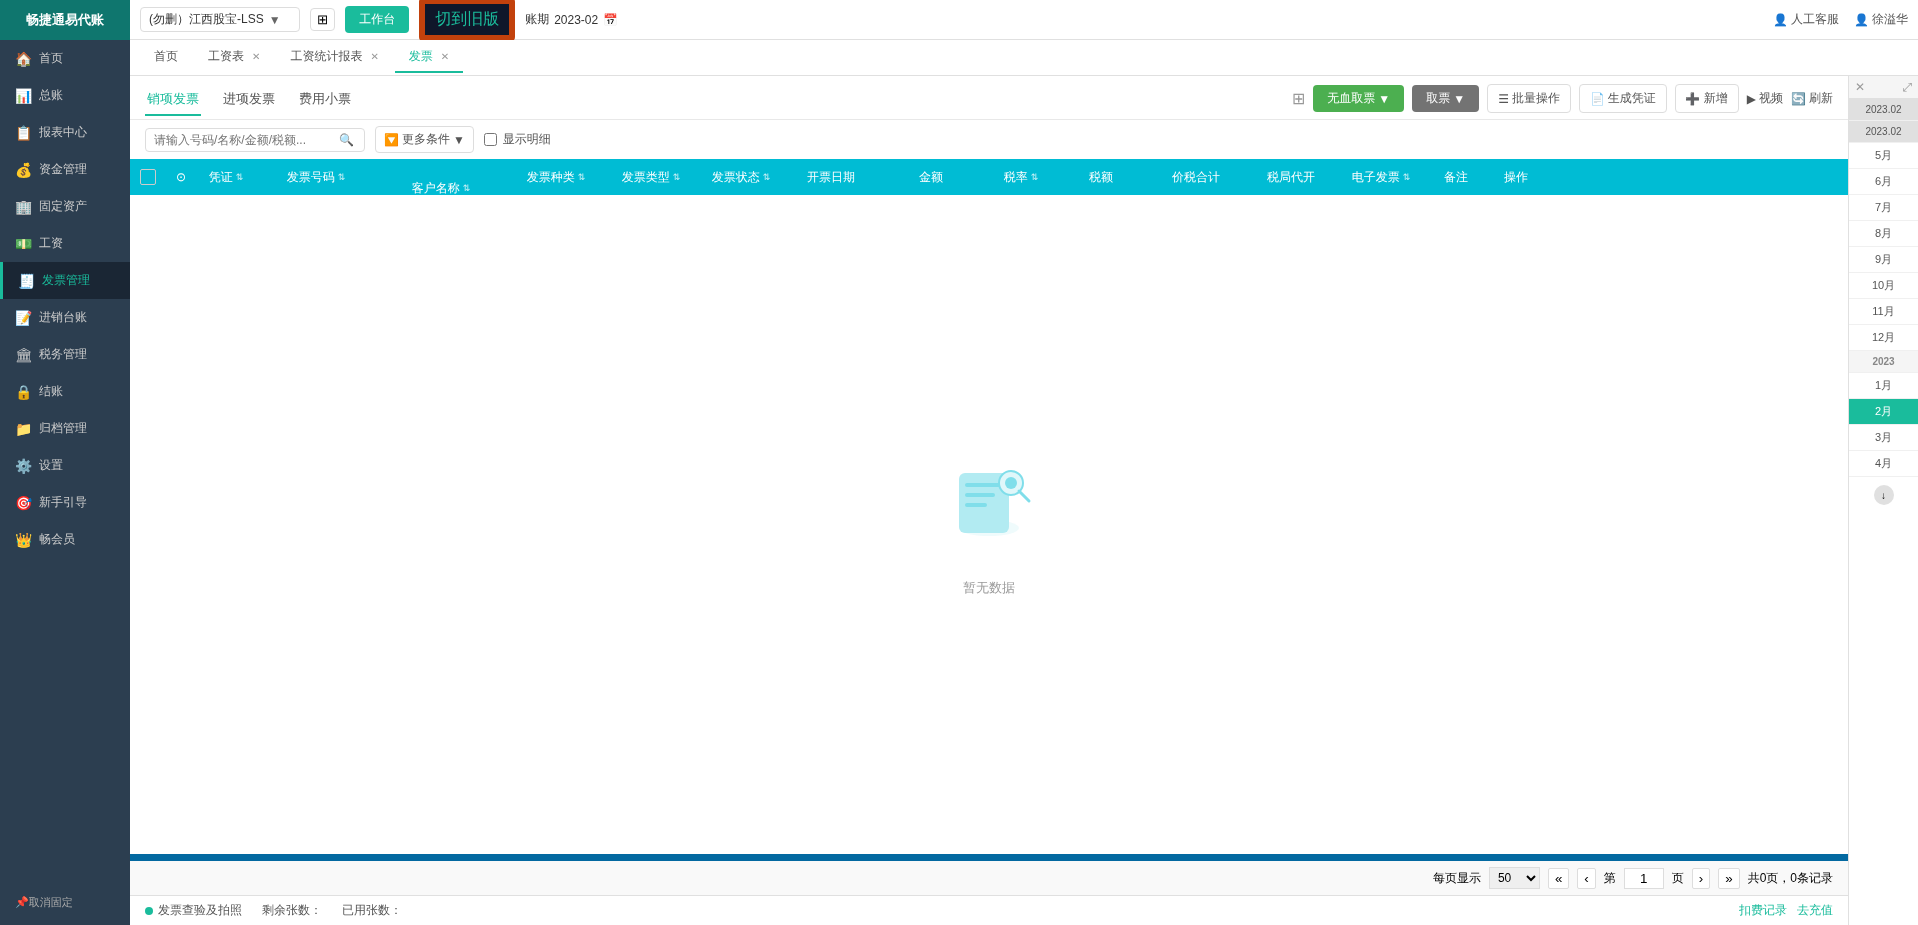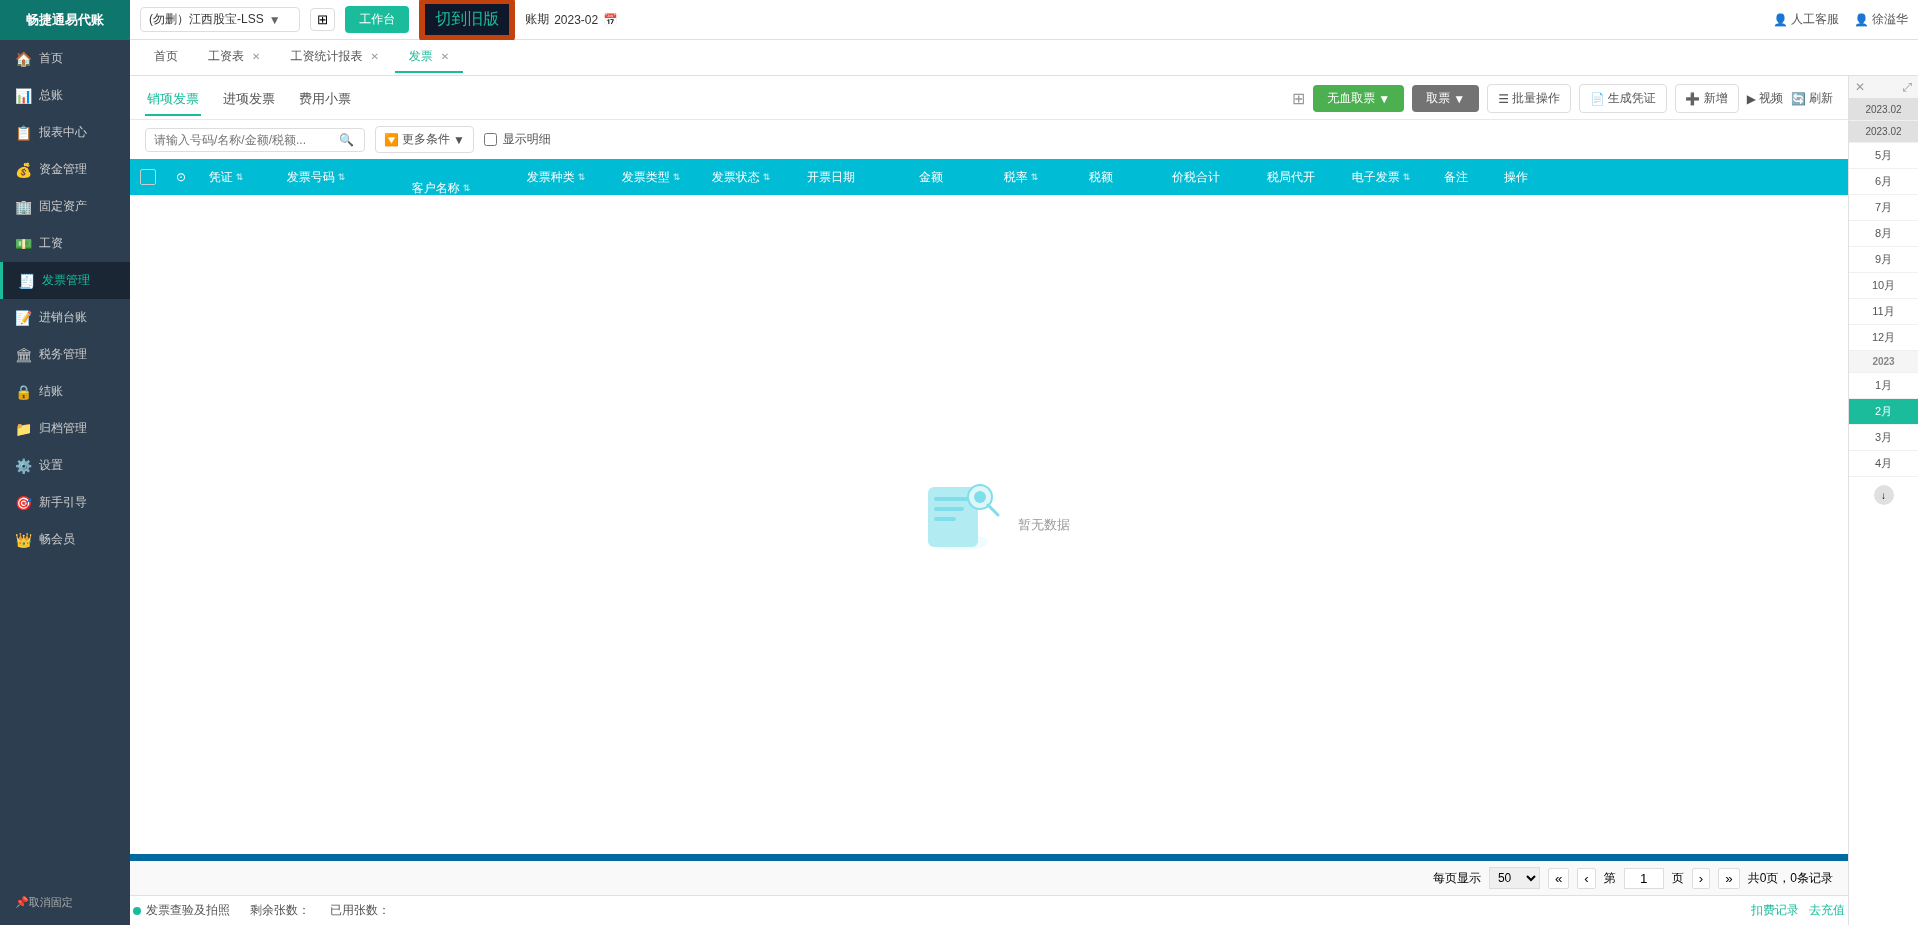--- a/index.html
+++ b/index.html
@@ -73,31 +73,31 @@
     .col-amount { width: 110px; }
     .col-tax-rate { width: 70px; }
     .col-tax { width: 90px; }
     .col-total { width: 100px; }
     .col-tax-id { width: 90px; }
     .col-e-invoice { width: 90px; }
     .col-remark { width: 60px; }
     .col-action { width: 60px; }
 
     
-    .empty-state { flex: 1; display: flex; flex-direction: row; align-items: center; justify-content: center; gap: 10px; }
+    .empty-state { flex: 1; display: flex; flex-direction: column; align-items: center; justify-content: center; gap: 10px; }
     .empty-text { color: #999; font-size: 13px; }
 
     
     .status-bar { background: #f9f9f9; border-top: 7px solid #0369a1; padding: 6px 15px; display: flex; align-items: center; gap: 15px; flex-shrink: 0; font-size: 12px; }
     .status-bar-right { margin-left: auto; display: flex; align-items: center; gap: 10px; }
     .page-btn { border: 1px solid #ddd; background: white; padding: 2px 6px; cursor: pointer; border-radius: 2px; }
     .page-input { border: 1px solid #ddd; padding: 2px 5px; width: 40px; text-align: center; }
 
     
-    .footer { background: white; border-top: 1px solid #e0e0e0; padding: 6px 3px; display: flex; align-items: center; gap: 20px; font-size: 12px; flex-shrink: 0; }
+    .footer { background: white; border-top: 1px solid #e0e0e0; padding: 6px 15px; display: flex; align-items: center; gap: 20px; font-size: 12px; flex-shrink: 0; }
     .footer-item { display: flex; align-items: center; gap: 5px; color: #555; }
     .footer-dot { width: 8px; height: 8px; border-radius: 50%; background: #1abc9c; }
     .footer-links { margin-left: auto; display: flex; gap: 10px; }
     .footer-link { color: #1abc9c; cursor: pointer; text-decoration: none; }
 
     
     .date-panel { width: 70px; background: white; border-left: 1px solid #e0e0e0; display: flex; flex-direction: column; overflow: hidden; flex-shrink: 0; }
     .date-scroll { overflow-y: auto; flex: 1; }
     .date-item { padding: 5px 8px; font-size: 11px; cursor: pointer; color: #555; text-align: center; border-bottom: 1px solid #f0f0f0; }
     .date-item.active { background: #1abc9c; color: white; }

